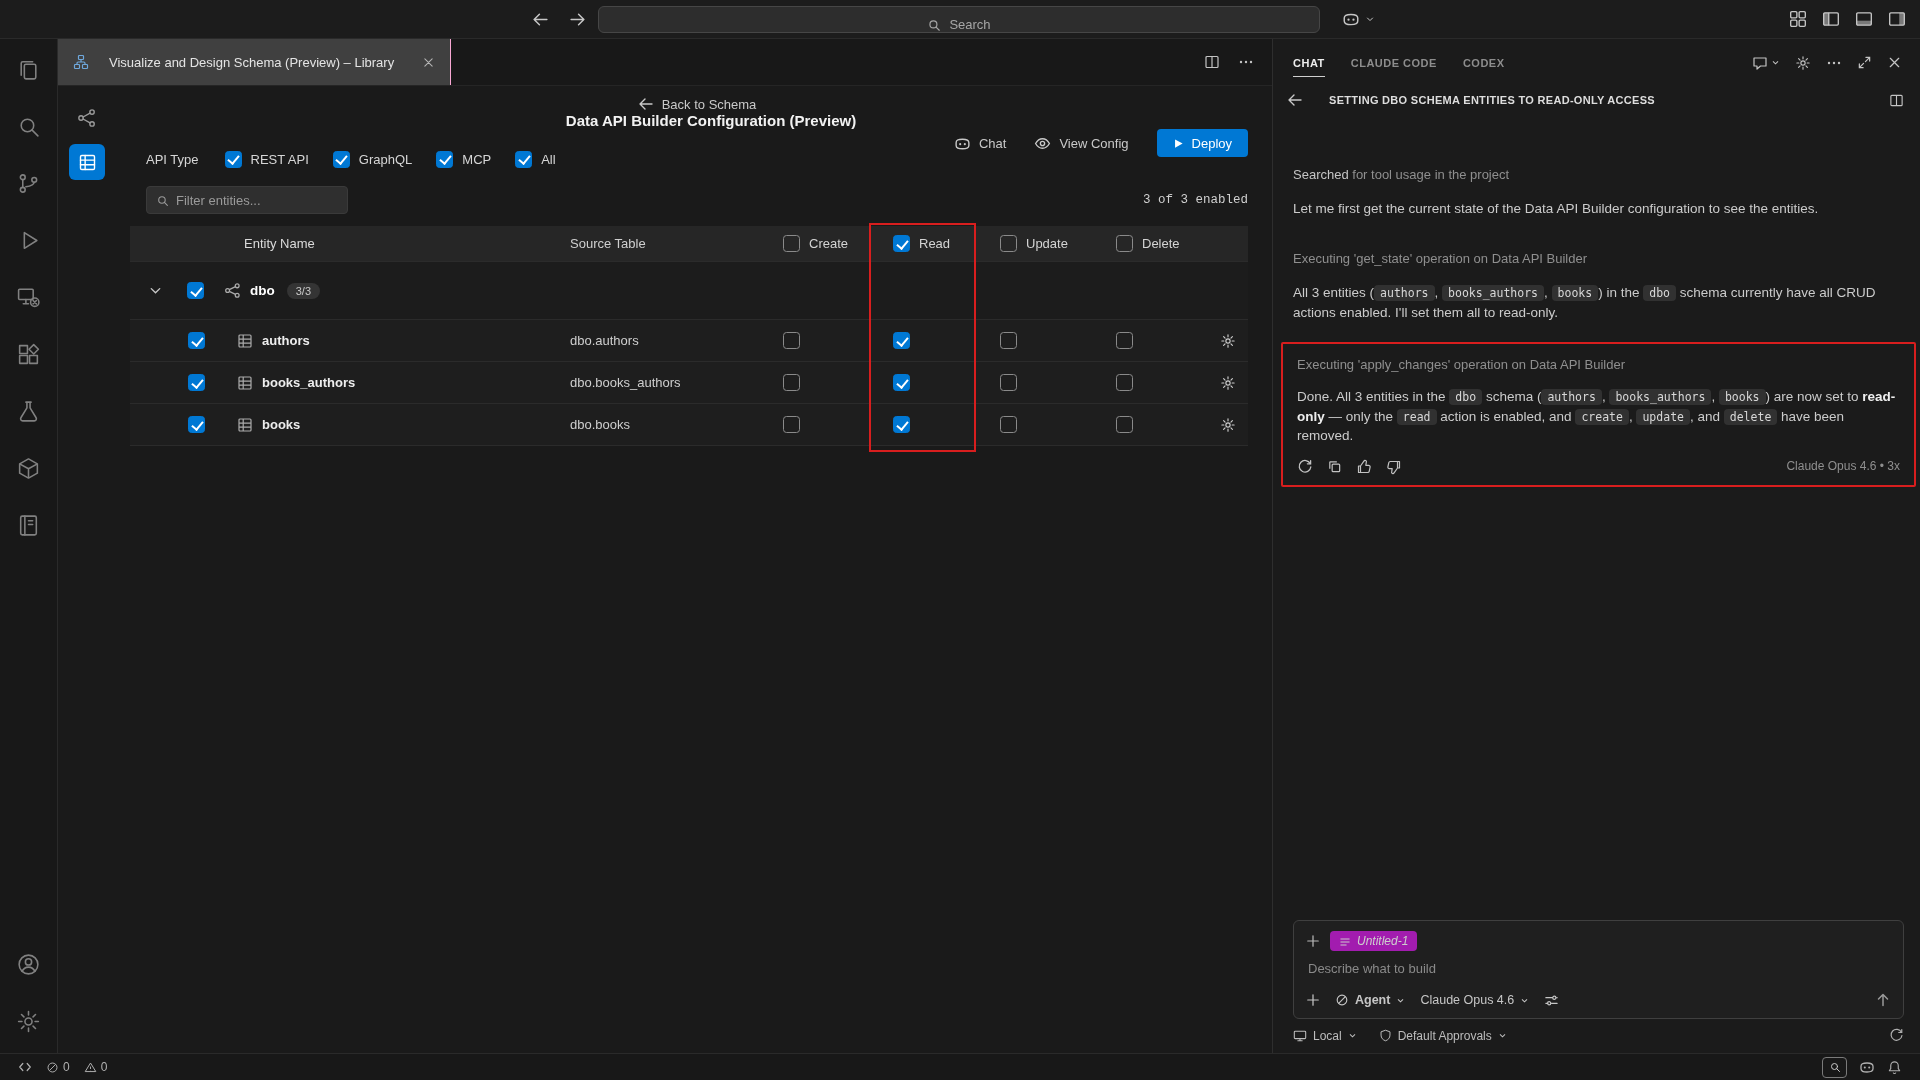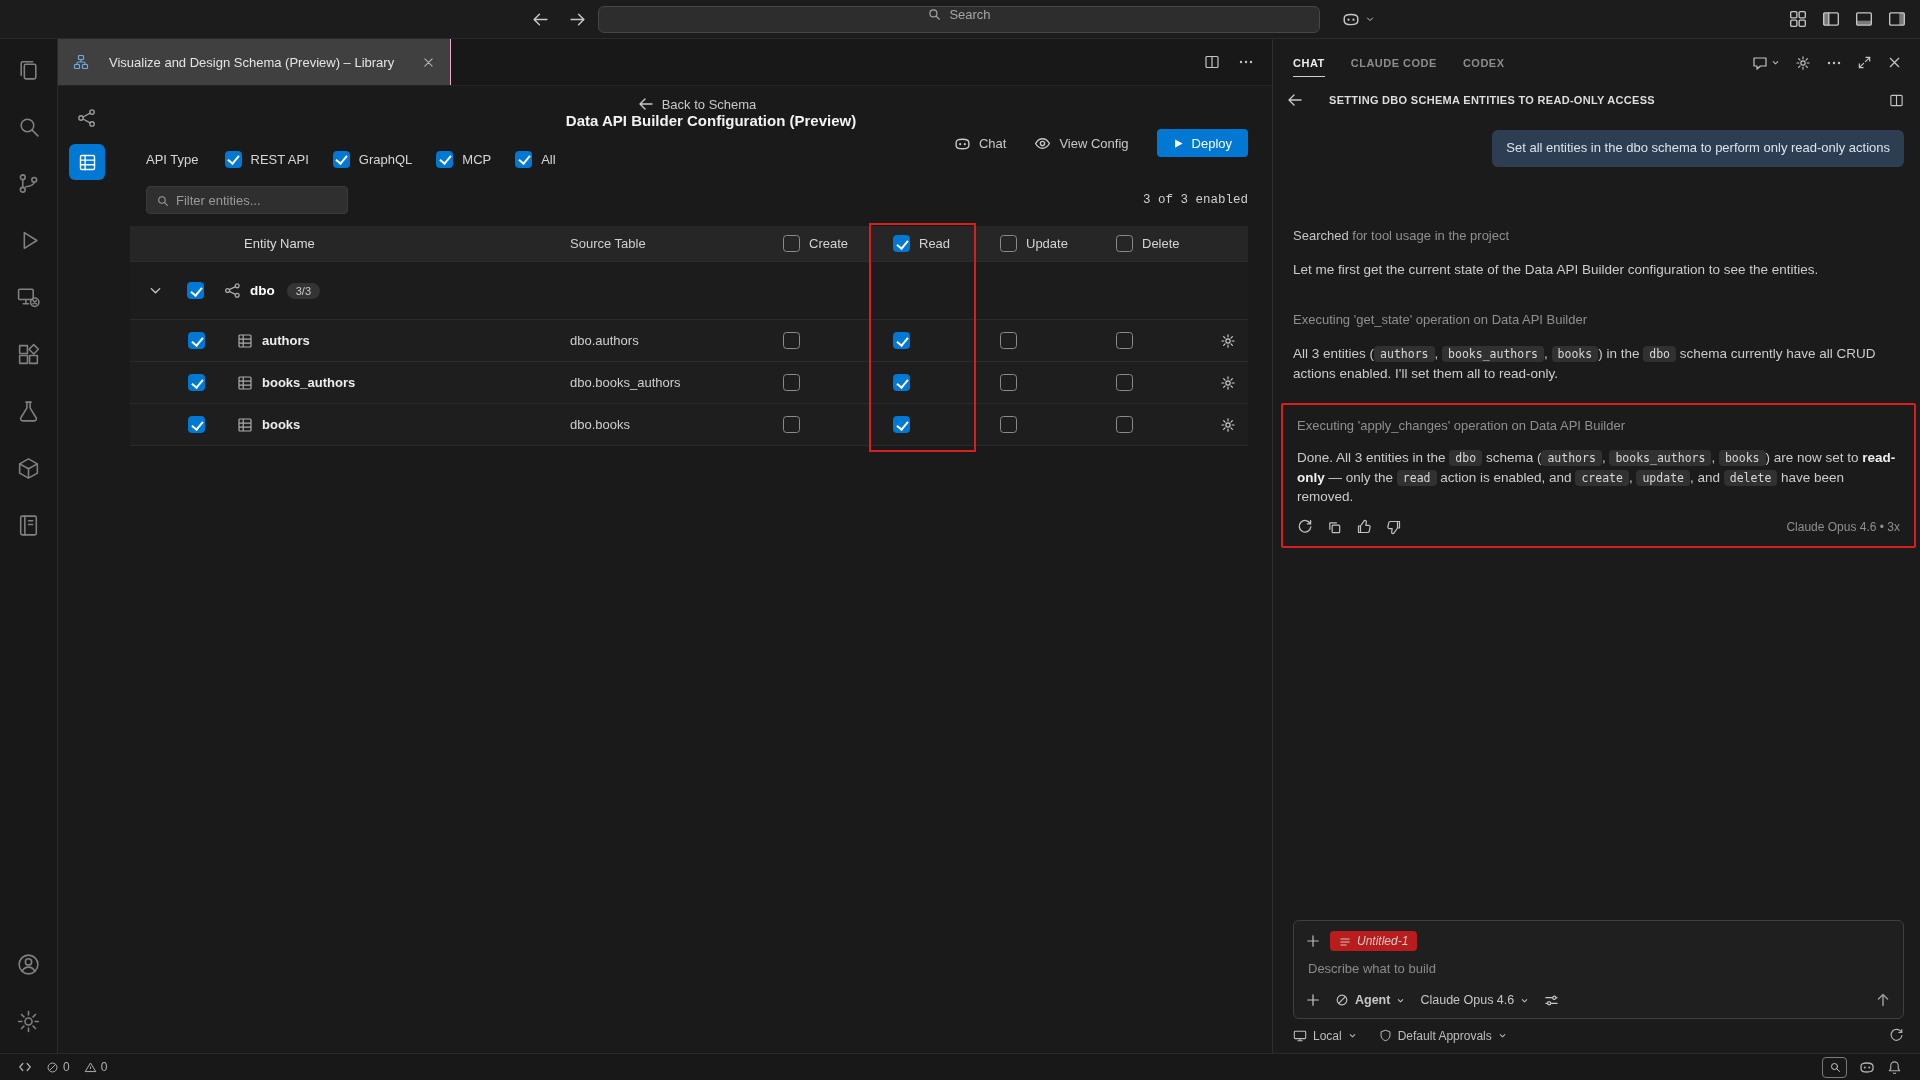--- a/index.html
+++ b/index.html
@@ -5,21 +5,21 @@
   :root{ --accent:#0078d4; --red:#d81e1e; }
   *{box-sizing:border-box; margin:0; padding:0;}
   html,body{width:1920px;height:1080px;overflow:hidden;}
   body{background:#181818;color:#ccc;font-family:"Liberation Sans","DejaVu Sans",sans-serif;position:relative;}
   svg{display:block;}
   .ic{flex:none;}
 
   
   .titlebar{height:39px;background:#1c1c1c;border-bottom:1px solid #2a2a2a;position:relative;}
   .nav-arrows{position:absolute;left:532px;top:0;height:100%;display:flex;align-items:center;gap:20px;color:#c6c6c6;}
-  .search-box{position:absolute;left:598px;top:6px;width:722px;height:27px;background:#2d2d2d;border:1px solid #464646;border-radius:6px;display:flex;align-items:flex-start;justify-content:center;gap:8px;color:#a6a6a6;font-size:13px;}
+  .search-box{position:absolute;left:598px;top:6px;width:722px;height:27px;background:#2d2d2d;border:1px solid #464646;border-radius:6px;display:flex;align-items:flex-end;justify-content:center;gap:8px;color:#a6a6a6;font-size:13px;}
   .copilot-btn{position:absolute;left:1342px;top:0;height:100%;display:flex;align-items:center;gap:5px;color:#c6c6c6;}
   .layout-actions{position:absolute;right:14px;top:0;height:100%;display:flex;align-items:center;gap:15px;color:#c6c6c6;}
 
   
   .workbench{display:flex;height:1014px;}
   .activitybar{width:58px;background:#181818;border-right:1px solid #2a2a2a;display:flex;flex-direction:column;align-items:center;padding-top:5px;}
   .ab-icon{width:48px;height:50px;margin-bottom:7px;display:flex;align-items:center;justify-content:center;color:#818181;}
   .ab-bottom{margin-top:auto;}
 
   .editor-region{width:1214px;display:flex;flex-direction:column;background:#1a1a1a;}
@@ -83,34 +83,34 @@
   .chat-tab.active{color:#ededed;}
   .chat-tab.active::after{content:'';position:absolute;left:0;right:0;bottom:9px;height:1px;background:#cfcfcf;}
   .chat-tab-actions{margin-left:auto;display:flex;align-items:center;gap:15px;color:#c4c4c4;}
   .thread-header{display:flex;align-items:center;gap:26px;padding:2px 16px 0 14px;height:26px;flex:none;color:#c9c9c9;}
   .thread-title{font-size:11px;font-weight:700;letter-spacing:.3px;color:#dedede;}
   .thread-actions{margin-left:auto;color:#c4c4c4;display:flex;align-items:center;}
 
   .chat-scroll{flex:1;padding:10px 16px 0 20px;display:flex;flex-direction:column;font-size:13.5px;line-height:1.45;color:#cbcbcb;overflow:hidden;}
   .user-bubble{align-self:flex-end;background:#2d3e53;border-radius:6px;padding:9px 14px;font-size:13px;color:#dbe3ea;max-width:545px;margin-top:8px;}
   .meta{color:#8f8f8f;font-size:13px;}
-  .first-meta{margin-top:60px;}
+  .first-meta{margin-top:44px;}
   .meta .hl{color:#c5c5c5;}
   .para{margin-top:14px;}
   .mt-lg{margin-top:32px;}
   code.chip{font-family:"DejaVu Sans Mono","Liberation Mono",monospace;font-size:11.5px;background:#313131;border-radius:4px;padding:1px 6px;color:#d7d7d7;}
   .para strong{color:#efefef;}
   .exec-box{margin:20px -12px 0 -12px;border:2.5px solid var(--red);border-radius:2px;padding:12px 14px 10px 14px;}
   .exec-box .para{margin-top:12px;}
   .actions-row{display:flex;align-items:center;gap:14px;margin-top:12px;color:#c2c2c2;}
   .model-info{margin-left:auto;color:#8f8f8f;font-size:12px;}
 
   .chat-input{margin:0 16px 0 20px;border:1px solid #3f3f3f;border-radius:6px;background:#1f1f1f;padding:10px 12px 10px 12px;flex:none;}
   .ci-row1{display:flex;align-items:center;gap:10px;color:#b9b9b9;}
-  .file-chip{display:flex;align-items:flex-end;gap:6px;background:#b91c1c;border-radius:4px;padding:3px 9px;font-size:12px;font-style:italic;color:#cdcdcd;}
+  .file-chip{display:flex;align-items:flex-end;gap:6px;background:#a21caf;border-radius:4px;padding:3px 9px;font-size:12px;font-style:italic;color:#cdcdcd;}
   .ci-placeholder{margin:10px 2px 0 2px;font-size:13px;color:#8a8a8a;}
   .ci-row3{display:flex;align-items:center;gap:15px;margin-top:16px;color:#c6c6c6;font-size:12.5px;}
   .ci-group{display:flex;align-items:center;gap:6px;}
   .send{margin-left:auto;color:#9a9a9a;}
   .chat-footer{display:flex;align-items:center;gap:22px;padding:9px 16px 10px 20px;font-size:12px;color:#bdbdbd;flex:none;}
   .cf-group{display:flex;align-items:center;gap:6px;}
   .cf-sync{margin-left:auto;color:#b0b0b0;}
 
   
   .statusbar{height:27px;background:#181818;border-top:1px solid #2a2a2a;display:flex;align-items:center;font-size:12px;color:#b0b0b0;padding:0 10px 0 18px;}
@@ -597,21 +597,20 @@
           <span>
             <svg class="ic" width="15" height="15" viewBox="0 0 16 16" fill="none" stroke="currentColor" stroke-width="1.2">
               <rect x="2" y="2.5" width="12" height="11" rx="1"></rect>
               <path d="M8 2.5v11"></path>
             </svg>
           </span>
         </span>
     </div>
 
     <div class="chat-scroll">
-      <div class="user-bubble">Set all entities in the dbo schema to perform only read-only actions</div>
 
       <div class="meta first-meta"><span class="hl">Searched</span><span> for tool usage in the project</span></div>
 
       <div class="para">Let me first get the current state of the Data API Builder configuration to see the entities.</div>
 
       <div class="meta mt-lg">Executing 'get_state' operation on Data API Builder</div>
 
       <div class="para">All 3 entities (<code class="chip">authors</code>, <code class="chip">books_authors</code>, <code class="chip">books</code>) in the <code class="chip">dbo</code> schema currently have all CRUD actions enabled. I'll set them all to read-only.</div>
 
       <div class="exec-box">

